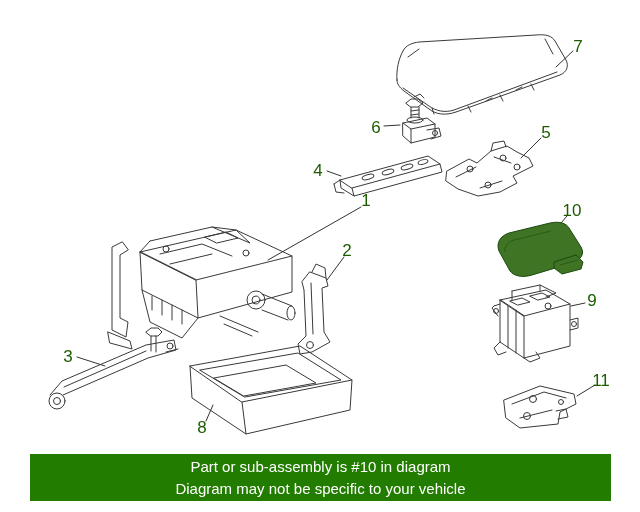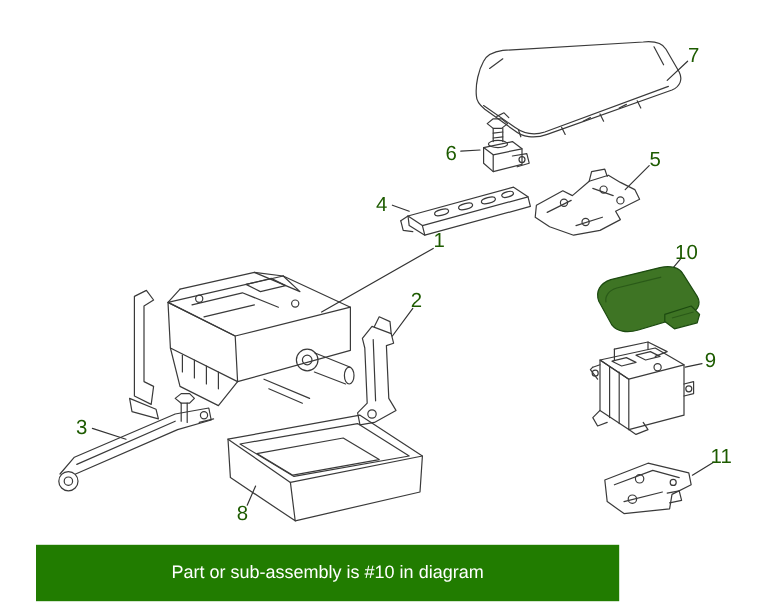--- a/index.html
+++ b/index.html
@@ -9,21 +9,21 @@
     height: 512px;
     background: #ffffff;
     overflow: hidden;
     font-family: "Liberation Sans", sans-serif;
   }
   .diagram-svg { position: absolute; left: 0; top: 0; }
   .banner {
     position: absolute;
     left: 30px;
     top: 454px;
-    width: 486px;
+    width: 581px;
     height: 47px;
     background: #217C00;
     color: #ffffff;
     text-align: center;
     display: flex;
     flex-direction: column;
     justify-content: center;
     font-size: 15px;
     line-height: 22px;
   }
@@ -211,15 +211,16 @@
       <text x="578" y="52">7</text>
       <text x="202" y="433">8</text>
       <text x="592" y="306">9</text>
       <text x="572" y="216">10</text>
       <text x="601" y="386">11</text>
     </g>
   </svg>
 
   <div class="banner">
     <div>Part or sub-assembly is #10 in diagram</div>
+    <div>Diagram may not be specific to your vehicle</div>
   </div>
 
 </div>
 
 </body></html>

